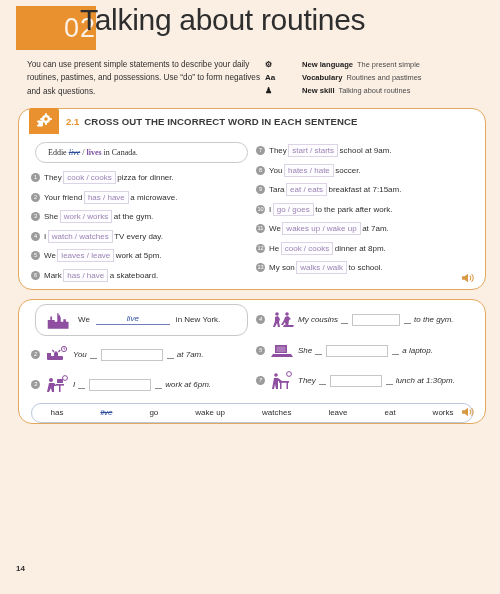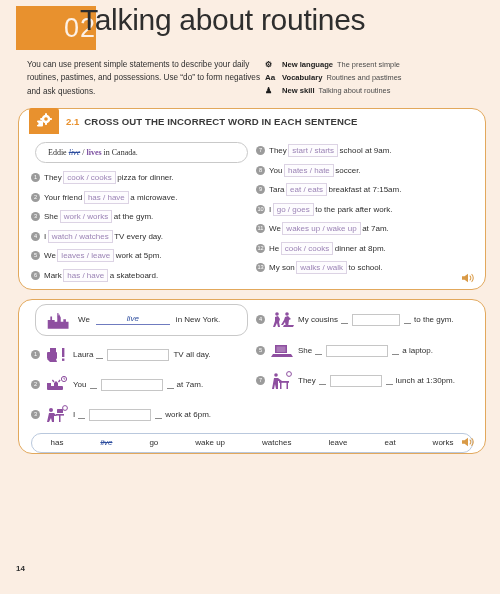--- a/index.html
+++ b/index.html
@@ -34,21 +34,21 @@
   .intro-left {
     font-size: 8.2px; color: #2f2f2f; line-height: 1.62;
     width: 238px;
   }
   .intro-right { font-size: 7.4px; color: #3a3a3a; line-height: 1.62; padding-top: 1px; }
   .intro-right .row { display: flex; align-items: baseline; gap: 4px; white-space: nowrap; }
   .ic {
     display: inline-block; width: 13px; color: #1c1c1c;
     font-weight: bold; font-size: 8px; text-align: left;
   }
-  .lbl { font-weight: bold; color: #1c1c1c; font-size: 7.6px; }
+  .lbl { font-weight: bold; color: #1c1c1c; font-size: 7.6px; margin-left: 20px; }
   .val { color: #4a4a4a; }
 
   
   .panel {
     position: relative;
     margin: 6px 14px 0 18px;
     background: #ffffff;
     border: 1px solid #e2a85c;
     border-radius: 14px;
   }
@@ -108,21 +108,21 @@
     padding: 0 10px; margin: 0 4px 4px 4px;
     font-size: 8px; color: #2f2f2f; gap: 6px;
   }
   .ans-line {
     display: inline-block; min-width: 74px;
     border-bottom: 1px solid #6f7bbf;
     text-align: center; color: #2d4d9e;
     font-style: italic; font-size: 8px;
     padding-bottom: 1px;
   }
-  .g { display: flex; align-items: center; height: 30px; font-size: 8px; color: #2f2f2f; gap: 3px; }
+  .g { display: flex; align-items: center; height: 30px; font-size: 8px; color: #2f2f2f; gap: 3px; font-style: italic; }
   .g .num { margin-right: 1px; }
   .icon-box { flex: none; width: 26px; height: 24px; display: flex; align-items: center; justify-content: center; }
   .gap-input {
     display: inline-block; width: 62px; height: 12px;
     border: 1px solid #c6c6c6; background: #fff;
     vertical-align: middle; margin: 0 1px;
   }
   .underline-seg {
     display: inline-block; width: 7px;
     border-bottom: 1px solid #8a8a8a;
@@ -309,36 +309,20 @@
           <svg width="30" height="20" viewBox="0 0 30 20">
             <path d="M2 20V10h3V6h2v4h3V12h3V7l2-4 2 4v5h3v-3h3v3h3v8z" fill="#8e4fa0"></path>
             <rect x="13" y="2" width="1.4" height="5" fill="#8e4fa0"></rect>
           </svg>
         </span>
         <span>We</span>
         <span class="ans-line">live</span>
         <span>in New York.</span>
       </div>
 
-      <div class="g">
-        <span class="num">1</span>
-        <span class="icon-box">
-          <svg width="24" height="20" viewBox="0 0 24 20">
-            <rect x="2" y="7" width="10" height="7" rx="1" fill="#8e4fa0"></rect>
-            <path d="M2 14l3 3h7l-1-3z" fill="#8e4fa0"></path>
-            <rect x="5" y="3" width="6" height="4" fill="#8e4fa0"></rect>
-            <rect x="17" y="3" width="2.4" height="9" fill="#8e4fa0"></rect>
-            <rect x="17" y="13.5" width="2.4" height="2.4" fill="#8e4fa0"></rect>
-          </svg>
-        </span>
-        <span>Laura</span>
-        <span class="underline-seg"></span>
-        <span class="gap-input"></span>
-        <span>TV all day.</span>
-      </div>
 
       <div class="g">
         <span class="num">2</span>
         <span class="icon-box">
           <svg width="24" height="20" viewBox="0 0 24 20">
             <rect x="2" y="11" width="16" height="4" rx="1" fill="#8e4fa0"></rect>
             <rect x="2" y="8" width="4" height="4" fill="#8e4fa0"></rect>
             <path d="M9 11V8l2-2 2 2v3z" fill="#8e4fa0"></path>
             <path d="M9 7l-1.6-2M13.5 7l1.6-2" stroke="#8e4fa0" stroke-width="1.3"></path>
             <circle cx="19" cy="4" r="2.6" fill="none" stroke="#8e4fa0" stroke-width="1"></circle>

